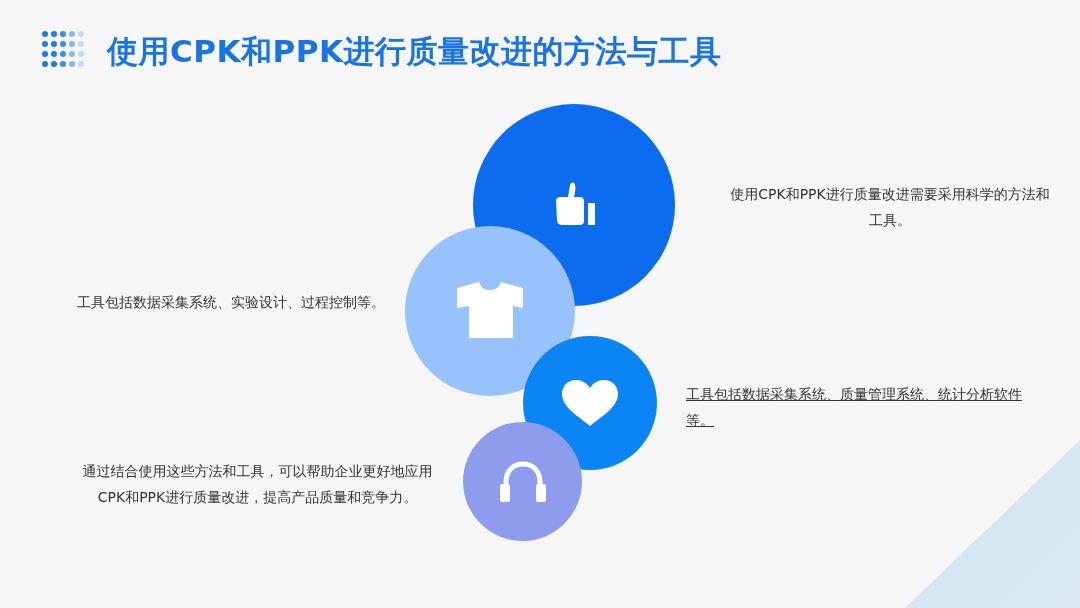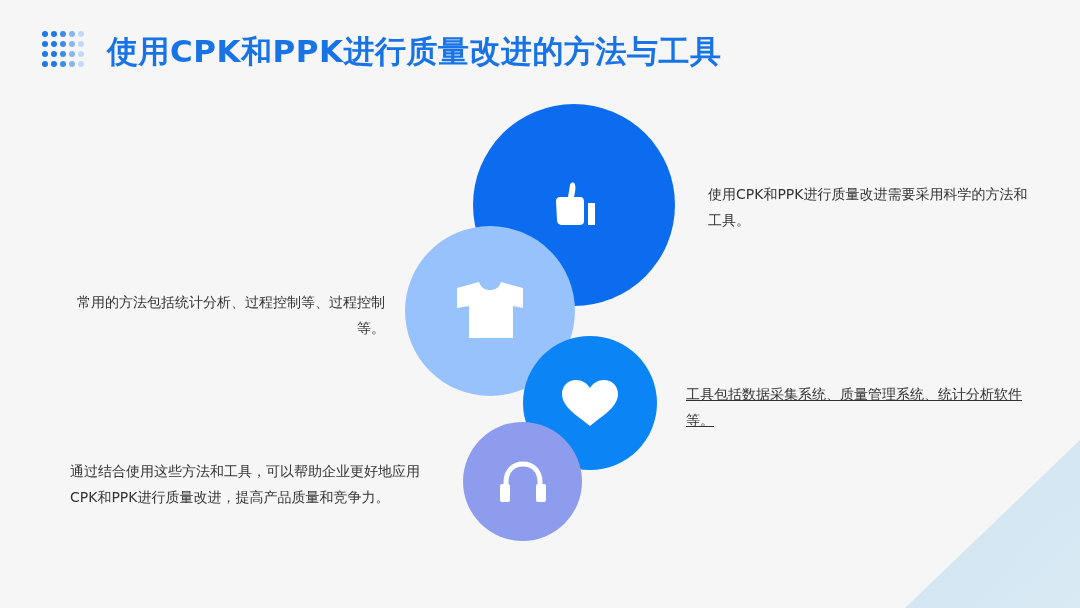--- a/index.html
+++ b/index.html
@@ -29,24 +29,24 @@
       position: absolute; border-radius: 50%;
       display: flex; align-items: center; justify-content: center;
     }
     .c1 { left: 473px; top: 104px; width: 202px; height: 202px; background: #0b6cf0; }
     .c2 { left: 405px; top: 226px; width: 170px; height: 170px; background: #98c2fc; }
     .c3 { left: 523px; top: 336px; width: 134px; height: 134px; background: #0b84f5; }
     .c4 { left: 463px; top: 422px; width: 119px; height: 119px; background: #8d9cec; }
     .desc {
       position: absolute; font-size: 14px; color: #333333; line-height: 26px;
     }
-    .d1 { left: 708px; top: 181px; width: 330px; text-align: left; }
+    .d1 { left: 725px; top: 181px; width: 330px; text-align: center; }
     .d2 { left: 50px; top: 289px; width: 335px; text-align: right; }
     .d3 { left: 686px; top: 381px; width: 345px; text-align: left; text-decoration: underline; }
-    .d4 { left: 70px; top: 458px; width: 375px; text-align: left; }
+    .d4 { left: 70px; top: 458px; width: 375px; text-align: center; }
   </style>
 </head>
 <body>
 
 <div class="slide">
   <div class="corner"></div>
 
   <div class="logo-dots">
     <span style="background:#1e78e8"></span>
       <span style="background:#1e78e8"></span>
@@ -93,16 +93,16 @@
 
   <div class="circle c4">
     <svg width="48" height="44" viewBox="0 0 48 44">
       <path fill="none" stroke="#ffffff" stroke-width="5" d="M7 32 L7 22 C7 11 14 4 24 4 C34 4 41 11 41 22 L41 32"></path>
       <rect x="1" y="24" width="10" height="18" rx="2" fill="#ffffff"></rect>
       <rect x="37" y="24" width="10" height="18" rx="2" fill="#ffffff"></rect>
     </svg>
   </div>
 
   <div class="desc d1">使用CPK和PPK进行质量改进需要采用科学的方法和工具。</div>
-  <div class="desc d2">常用的方法包括统计分析、过程控制等、过程控制等。</div>
+  <div class="desc d2">工具包括数据采集系统、实验设计、过程控制等。</div>
   <div class="desc d3">工具包括数据采集系统、质量管理系统、统计分析软件等。</div>
   <div class="desc d4">通过结合使用这些方法和工具，可以帮助企业更好地应用CPK和PPK进行质量改进，提高产品质量和竞争力。</div>
 </div>
 
 </body></html>

